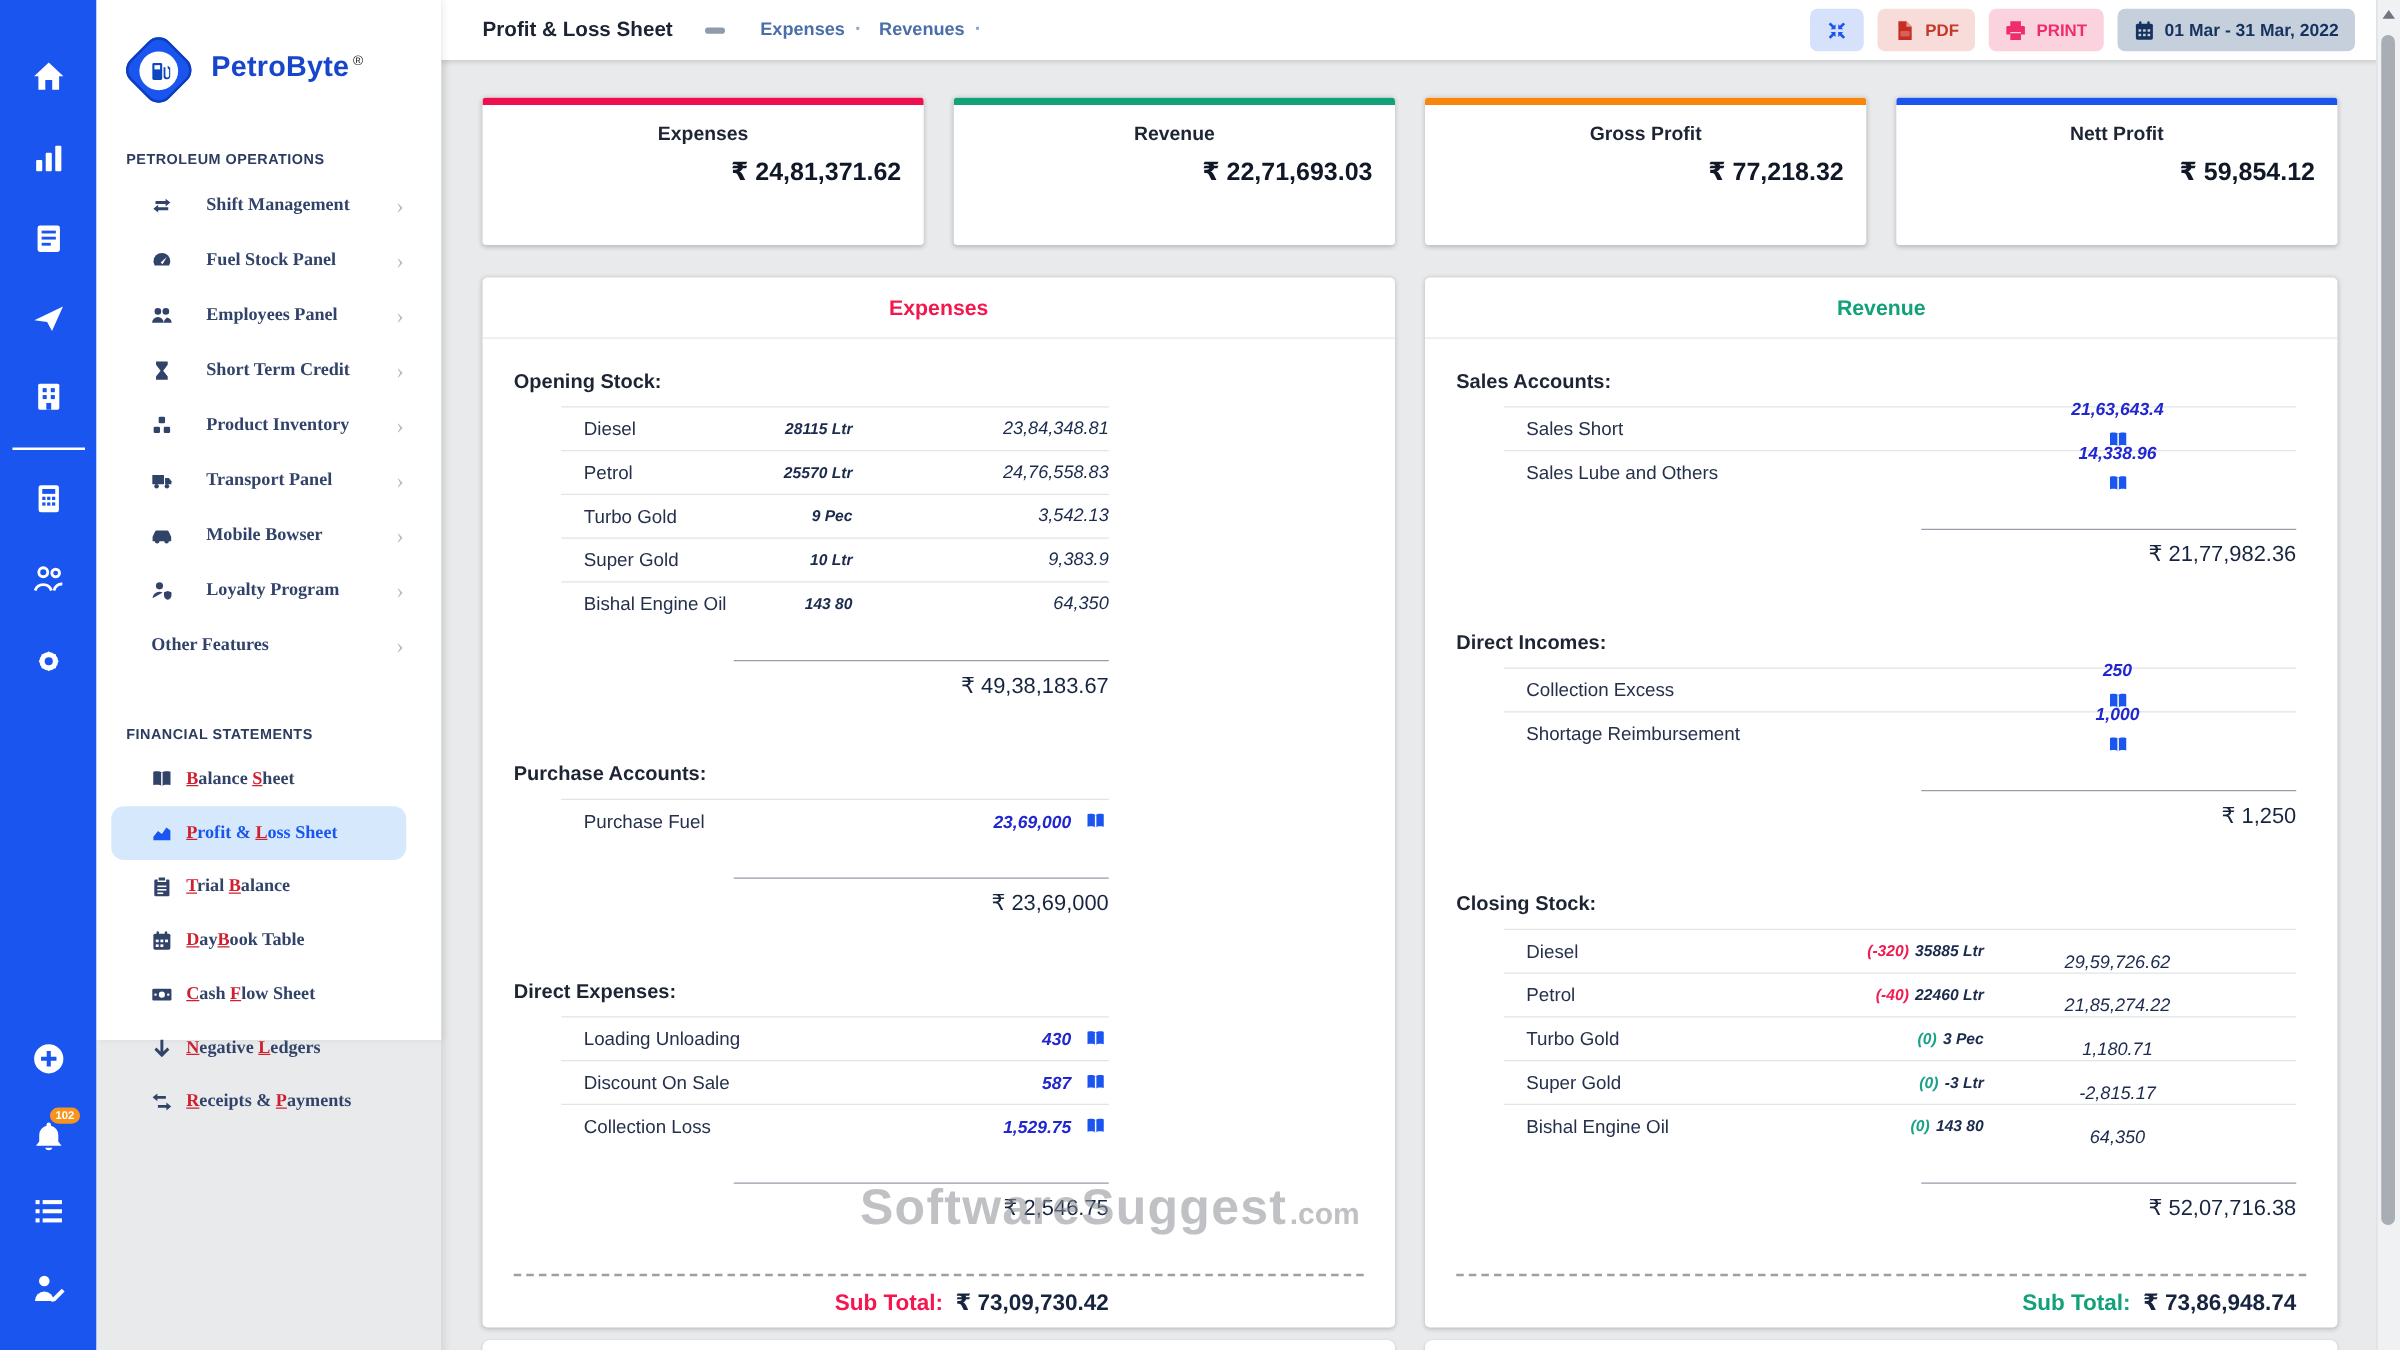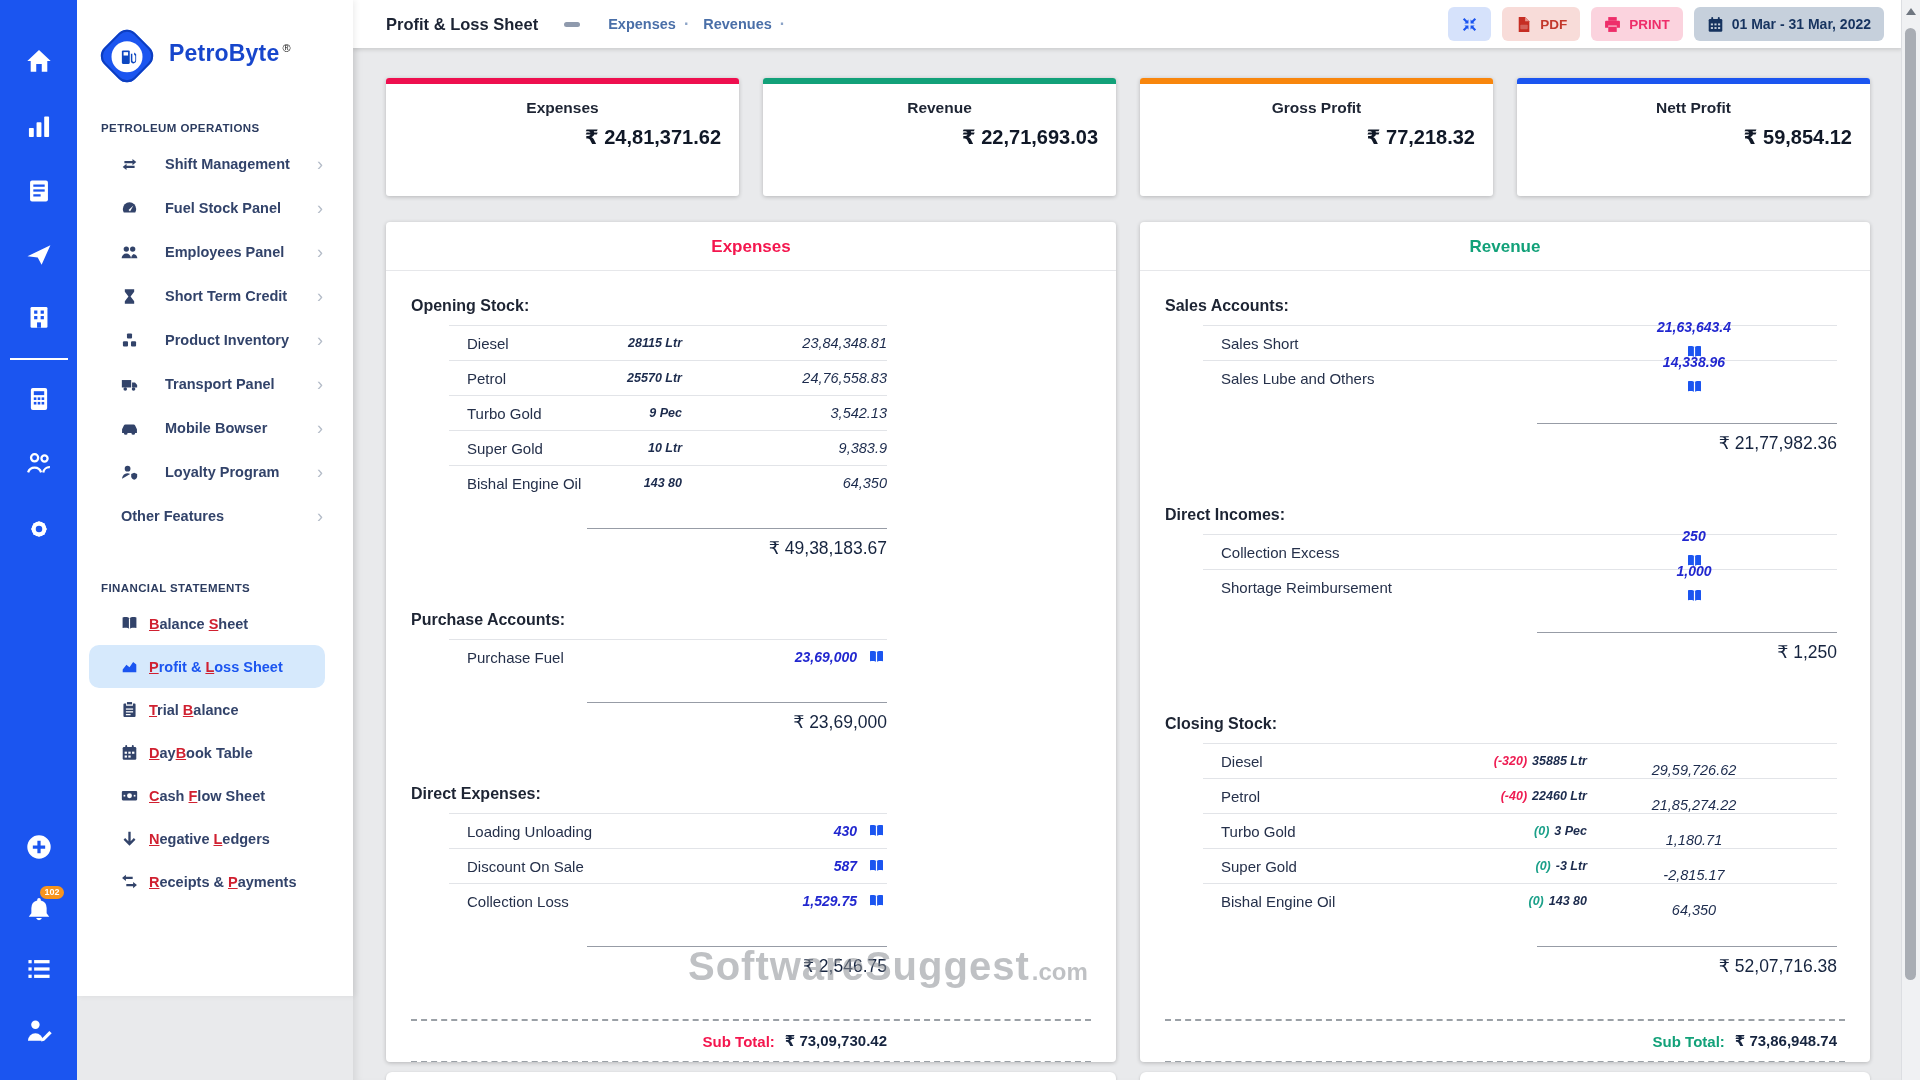--- a/index.html
+++ b/index.html
@@ -7,30 +7,30 @@
 
   
   .rail{position:absolute;left:0;top:0;width:77px;height:1080px;background:#1b55f0;display:flex;flex-direction:column;align-items:center;z-index:40;}
   .rail .ric{width:30px;height:30px;display:flex;align-items:center;justify-content:center;cursor:pointer;position:relative;flex:0 0 auto;}
   .rail svg{width:26px;height:26px;fill:#fff;}
   .rail-divider{width:58px;height:2px;background:#fff;margin-top:26px;flex:0 0 auto;}
   .rail-spacer{flex:1;}
   .badge{position:absolute;top:-8px;right:-10px;background:#f7941e;color:#fff;font-size:9px;font-weight:bold;border-radius:9px;padding:2px 4px;line-height:1;}
 
   
-  .sidebar{position:absolute;left:77px;top:0;width:276px;height:996px;background:#fff;box-shadow:2px 0 6px rgba(0,0,0,.07);z-index:30;}
+  .sidebar{position:absolute;left:77px;top:0;width:276px;height:832px;background:#fff;box-shadow:2px 0 6px rgba(0,0,0,.07);z-index:30;}
   .brand{display:flex;align-items:flex-start;padding:30px 0 0 22px;}
   .logo-diamond{width:44px;height:44px;background:#1b55f0;border-radius:12px;transform:rotate(45deg);display:flex;align-items:center;justify-content:center;margin:4px 6px 0 6px;box-shadow:0 0 0 2px #0d3ebf inset;}
   .logo-circle{width:31px;height:31px;background:#fff;border-radius:50%;transform:rotate(-45deg);display:flex;align-items:center;justify-content:center;}
   .logo-circle svg{width:18px;height:18px;fill:#0d47c0;}
   .brand-name{font-size:23px;font-weight:bold;color:#1746cc;margin:10px 0 0 14px;letter-spacing:.2px;}
   .brand-reg{font-size:11px;color:#222;vertical-align:super;margin-left:3px;font-weight:normal;}
   .sec-title{margin:44px 0 0 24px;font-size:11.5px;font-weight:bold;letter-spacing:.4px;color:#2c3c60;}
   .menu{margin-top:8px;}
-  .mitem{position:relative;display:flex;align-items:center;height:44px;padding-left:44px;color:#32436a;font-size:14.5px;font-weight:bold;cursor:pointer;}
+  .mitem{position:relative;display:flex;align-items:center;height:44px;padding-left:44px;color:#32436a;font-size:14.5px;font-weight:bold;cursor:pointer;font-family:Liberation Serif, serif;}
   .mitem .micon{width:20px;height:16px;margin-right:24px;display:flex;align-items:center;flex:0 0 auto;}
   .mitem .micon svg{width:17px;height:17px;fill:currentColor;}
   .mitem .noicon{margin-right:0;width:0;}
   .mitem .chev{position:absolute;right:30px;color:#b4bcc8;font-size:18px;font-weight:normal;}
   .mitem.active{background:#d6e9fc;border-radius:10px;margin:0 28px 0 12px;padding-left:32px;height:42px;color:#1b55f0;}
   .hot{color:#d02030;text-decoration:underline;}
   .fin .mitem{height:43px;}
   .fin .mitem .micon{margin-right:8px;}
 
   
@@ -83,21 +83,21 @@
   .prow .amtwrap{position:absolute;top:0;height:34px;display:flex;align-items:center;justify-content:flex-end;gap:9px;}
   .p-expenses .amtwrap{right:0;width:210px;}
   .p-revenue .amtwrap{right:28px;width:230px;flex-direction:column;}
   .amt{font-size:14.5px;font-style:italic;color:#1c2b4d;}
   .amt.link{color:#2127cf;font-weight:bold;font-size:14px;cursor:pointer;}
   .bookic{width:21px;height:16px;display:none;cursor:pointer;}
   .bookic svg{width:21px;height:16px;fill:#1b55f0;}
   .bookic.show{display:block;}
   .gtotal{margin-top:28px;margin-left:auto;width:300px;border-top:1px solid #979ca6;padding-top:9px;text-align:right;font-size:17.5px;color:#16243f;}
   .subwrap{margin-top:42px;border-top:2px dashed #9aa0a6;border-bottom:2px dashed #9aa0a6;padding:11px 0;}
-  .subrow{display:flex;justify-content:flex-end;align-items:center;gap:10px;font-size:15px;font-weight:bold;}
+  .subrow{display:flex;justify-content:flex-end;align-items:center;gap:10px;font-size:18px;font-weight:bold;}
   .p-expenses .subrow{margin-right:204px;}
   .p-revenue .subrow{margin-right:8px;}
   .subval{color:#16243f;}
 
   
   .sbar{position:absolute;right:0;top:0;width:18px;height:1080px;background:#f0f1f3;border-left:1px solid #dcdee2;z-index:50;}
   .sbar .arrow{width:0;height:0;border-left:5px solid transparent;border-right:5px solid transparent;border-bottom:7px solid #6f7680;margin:8px auto 4px;}
   .sbar .thumb{position:absolute;left:3px;top:28px;width:11px;height:952px;background:#a9adb4;border-radius:6px;cursor:pointer;}
 
   .watermark{position:absolute;left:688px;top:944px;z-index:35;pointer-events:none;display:flex;align-items:baseline;color:#8b8f94;opacity:.55;font-weight:bold;}

